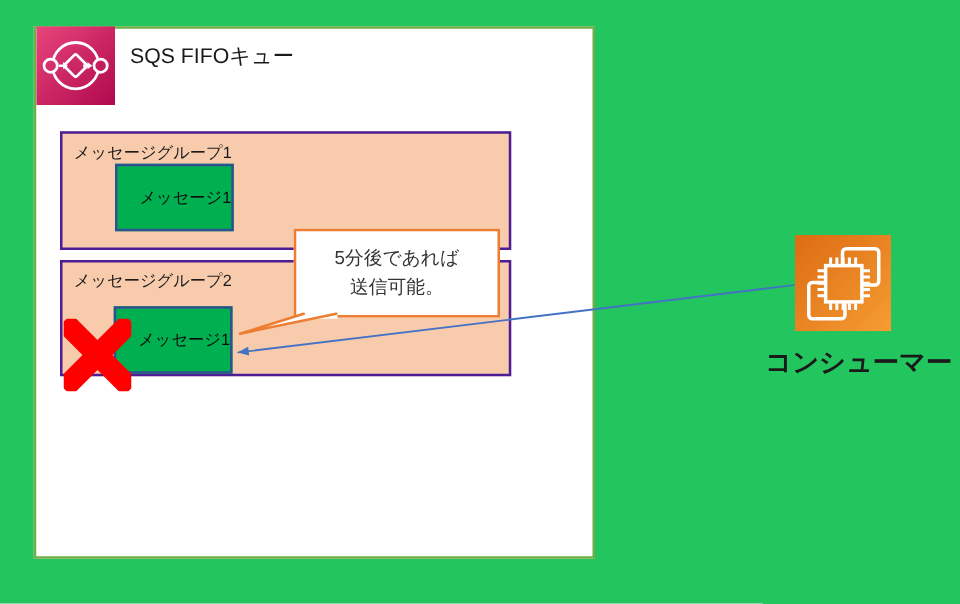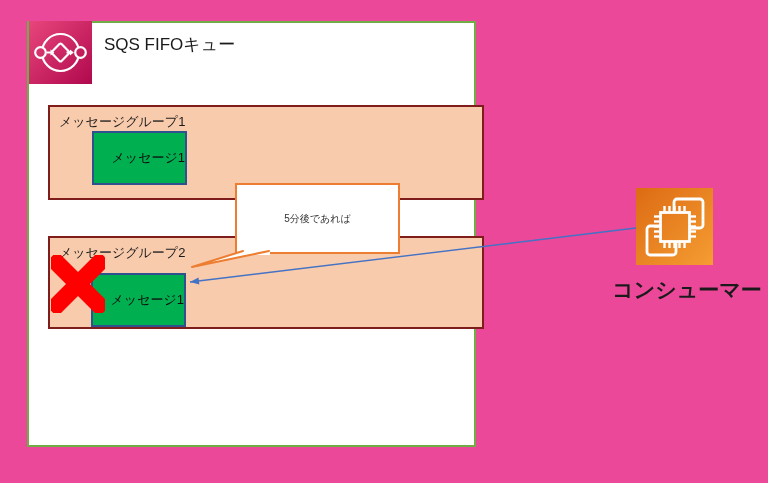--- a/index.html
+++ b/index.html
@@ -1,58 +1,58 @@
 <!DOCTYPE html>
 <html><head>
 <meta charset="utf-8">
 <style>
   html,body{margin:0;padding:0;background:#fff;}
   .canvas{
-    position:relative;width:768px;height:483px;background:#ec4899;overflow:hidden;
+    position:relative;width:768px;height:483px;background:#22c55e;overflow:hidden;
     font-family:"Liberation Sans","DejaVu Sans",sans-serif;color:#000;
   }
   
   .outer-box{
     position:absolute;left:27px;top:21px;width:449px;height:426px;
     border:2px solid #70AD47;background:#fff;box-sizing:border-box;
   }
   .sqs-icon{
     position:absolute;left:29px;top:21px;width:63px;height:63px;z-index:2;
   }
   .queue-title{
     position:absolute;left:104px;top:33px;font-size:17px;color:#1a1a1a;z-index:2;white-space:nowrap;
   }
   
   .group{
-    position:absolute;left:48px;width:436px;background:#F8CBAD;
-    border:2px solid #7f1d1d;box-sizing:border-box;z-index:1;
+    position:absolute;left:48px;width:361px;background:#F8CBAD;
+    border:2px solid #4c1d95;box-sizing:border-box;z-index:1;
   }
   .group1{top:105px;height:95px;}
-  .group2{top:236px;height:93px;padding-left:36px;}
+  .group2{top:208px;height:93px;padding-left:36px;}
   .group3{top:333px;height:100px;}
   .group-label{
     position:absolute;left:9px;top:6px;font-size:13px;color:#1a1a1a;white-space:nowrap;
   }
   .message{
     position:absolute;background:#00B050;border:2px solid #2F528F;box-sizing:border-box;
     display:flex;align-items:center;justify-content:flex-end;z-index:2;
   }
   .msg-g1{left:42px;top:24px;width:95px;height:54px;}
   .msg-g2{left:41px;top:35px;width:95px;height:54px;}
   .message-label{font-size:13px;color:#0d0d0d;white-space:nowrap;}
   
   .cross{position:absolute;left:51px;top:255px;width:54px;height:58px;z-index:4;}
   
   .arrow-layer{position:absolute;left:0;top:0;width:768px;height:483px;z-index:3;pointer-events:none;}
   
   .callout{
     position:absolute;left:235px;top:183px;width:161px;height:67px;background:#ffffff;
     border:2px solid #ED7D31;box-sizing:content-box;z-index:5;
     display:flex;flex-direction:column;align-items:center;justify-content:center;
-    font-size:10px;line-height:1.5;color:#333333;text-align:center;
+    font-size:15px;line-height:1.5;color:#333333;text-align:center;
   }
   .callout-tail{position:absolute;left:185px;top:248px;width:100px;height:26px;z-index:6;}
   
   .consumer-icon{position:absolute;left:636px;top:188px;width:77px;height:77px;z-index:2;}
   .consumer-label{
     position:absolute;left:609px;top:276px;width:156px;text-align:center;
     font-size:21px;font-weight:bold;color:#1a1a1a;z-index:2;white-space:nowrap;
   }
 </style>
 </head>
@@ -112,20 +112,21 @@
     <defs>
       <marker id="ah" markerUnits="userSpaceOnUse" markerWidth="10" markerHeight="8" refX="9.5" refY="4" orient="auto">
         <path d="M0.5,0.5 L9.5,4 L0.5,7.5 Z" fill="#4472C4"></path>
       </marker>
     </defs>
     <line x1="636" y1="228" x2="190" y2="282" stroke="#4472C4" stroke-width="1.4" marker-end="url(#ah)"></line>
   </svg>
 
   <div class="callout">
     <div>5分後であれば</div>
+    <div>送信可能。</div>
   </div>
   <svg class="callout-tail" viewBox="0 0 100 26">
     <rect x="56" y="1" width="29" height="6" fill="#ffffff"></rect>
     <path d="M58,3 L7,19 L84,3" fill="#ffffff" stroke="#ED7D31" stroke-width="2" stroke-linejoin="round" stroke-linecap="round"></path>
   </svg>
 
   <div class="consumer-icon">
     <svg width="77" height="77" viewBox="0 0 77 77">
       <defs>
         <linearGradient id="go" gradientUnits="userSpaceOnUse" x1="0" y1="0" x2="77" y2="77">

